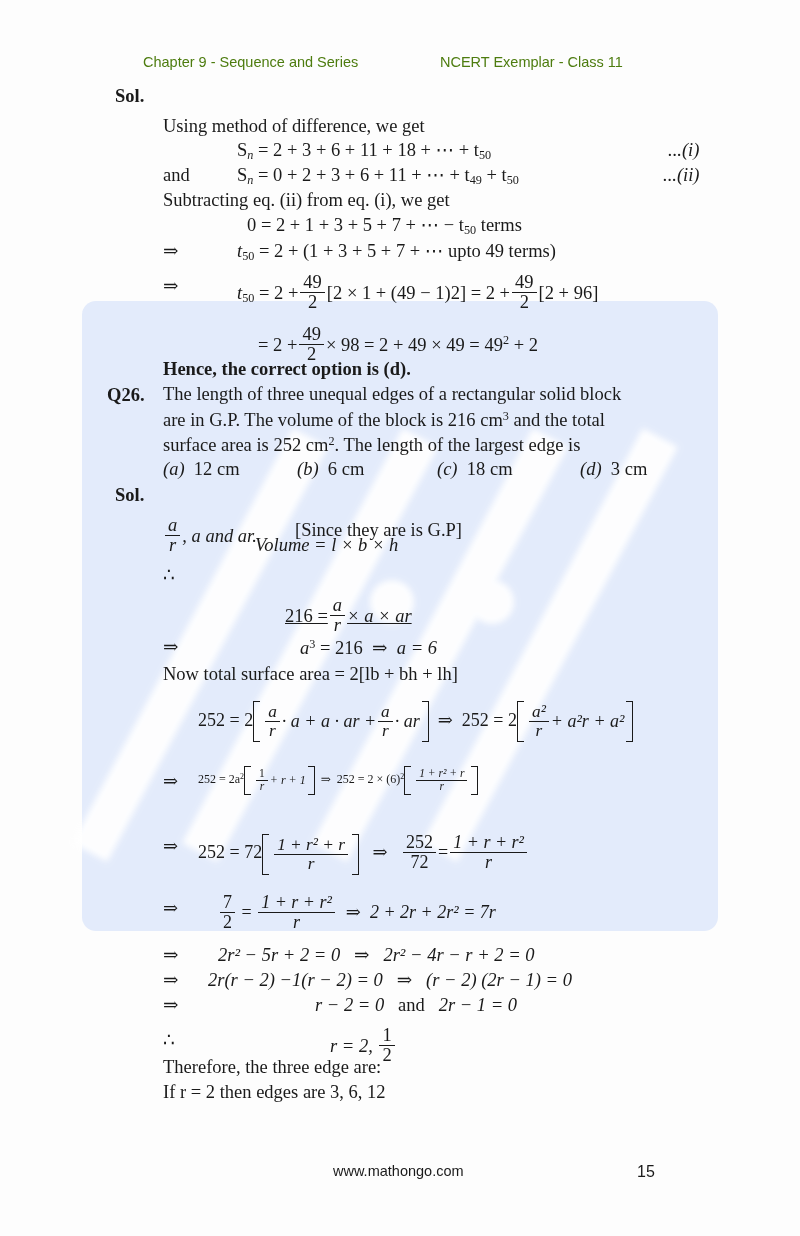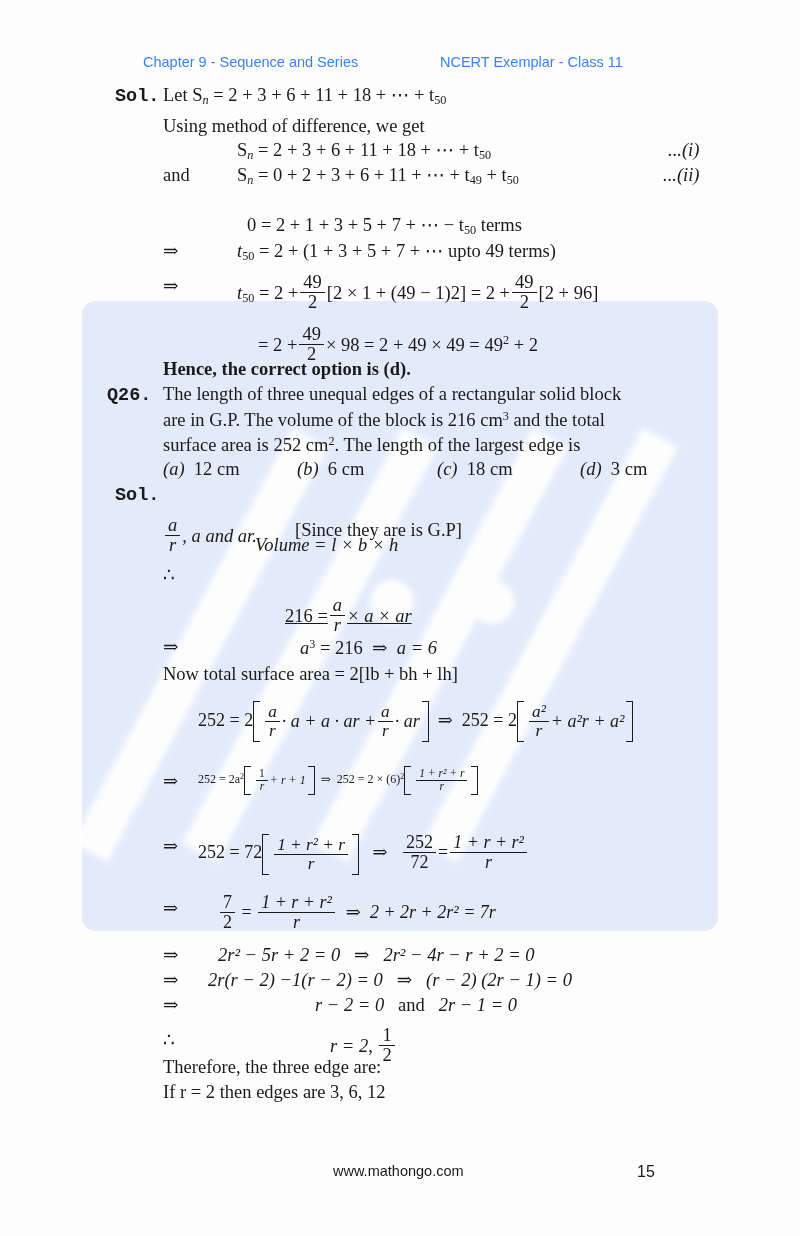--- a/index.html
+++ b/index.html
@@ -55,39 +55,38 @@
   #content {
     position: absolute;
     inset: 0;
   }
 
   .hdr {
     position: absolute;
     top: 54px;
     font-family: "Liberation Sans", "DejaVu Sans", sans-serif;
     font-size: 14.5px;
-    color: #3b82f6;
+    color: #4d7c0f;
     white-space: nowrap;
   }
   #hdr-left  { left: 143px; }
   #hdr-right { left: 440px; }
 
   .row {
     position: absolute;
     white-space: nowrap;
     font-size: 18.5px;
     line-height: 1.0;
   }
 
   .lbl {
     position: absolute;
     font-weight: bold;
     font-size: 18.5px;
     white-space: nowrap;
-    font-family: Liberation Mono, monospace;
   }
 
   .ital { font-style: italic; }
 
   sub {
     font-size: 0.66em;
     vertical-align: -0.28em;
     font-style: italic;
   }
   sup {
@@ -159,37 +158,35 @@
     <div class="stroke" style="left:300px; top:150px; width:44px; height:44px; border-radius:50%;"></div>
   </div>
 
   <div id="content">
 
     <div class="hdr" id="hdr-left">Chapter 9 - Sequence and Series</div>
     <div class="hdr" id="hdr-right">NCERT Exemplar - Class 11</div>
 
     <div class="lbl" style="left:115px; top:86px;">Sol.</div>
 
-    <div class="row" style="left:163px; top:86px;">
-      <span>Let S</span><sub>n</sub><span> = 2 + 3 + 6 + 11 + 18 + ⋯ + t</span><sub class="nsub">50</sub>
-    </div>
 
     <div class="row" style="left:163px; top:117px;">Using method of difference, we get</div>
 
     <div class="row" style="left:237px; top:141px;">
       <span>S</span><sub>n</sub><span> = 2 + 3 + 6 + 11 + 18 + ⋯ + t</span><sub class="nsub">50</sub>
     </div>
     <div class="row ital" style="left:668px; top:141px;">...(i)</div>
 
     <div class="row" style="left:163px; top:166px;">and</div>
     <div class="row" style="left:237px; top:166px;">
       <span>S</span><sub>n</sub><span> = 0 + 2 + 3 + 6 + 11 + ⋯ + t</span><sub class="nsub">49</sub><span> + t</span><sub class="nsub">50</sub>
     </div>
     <div class="row ital" style="left:663px; top:166px;">...(ii)</div>
 
+    <div class="row" style="left:163px; top:191px;">Subtracting eq. (ii) from eq. (i), we get</div>
 
     <div class="row" style="left:247px; top:216px;">
       <span>0 = 2 + 1 + 3 + 5 + 7 + ⋯ − t</span><sub class="nsub">50</sub><span> terms</span>
     </div>
 
     <div class="row" style="left:163px; top:242px;">⇒</div>
     <div class="row" style="left:237px; top:242px;">
       <span class="ital">t</span><sub class="nsub">50</sub><span> = 2 + (1 + 3 + 5 + 7 +  ⋯  upto 49 terms)</span>
     </div>
 

